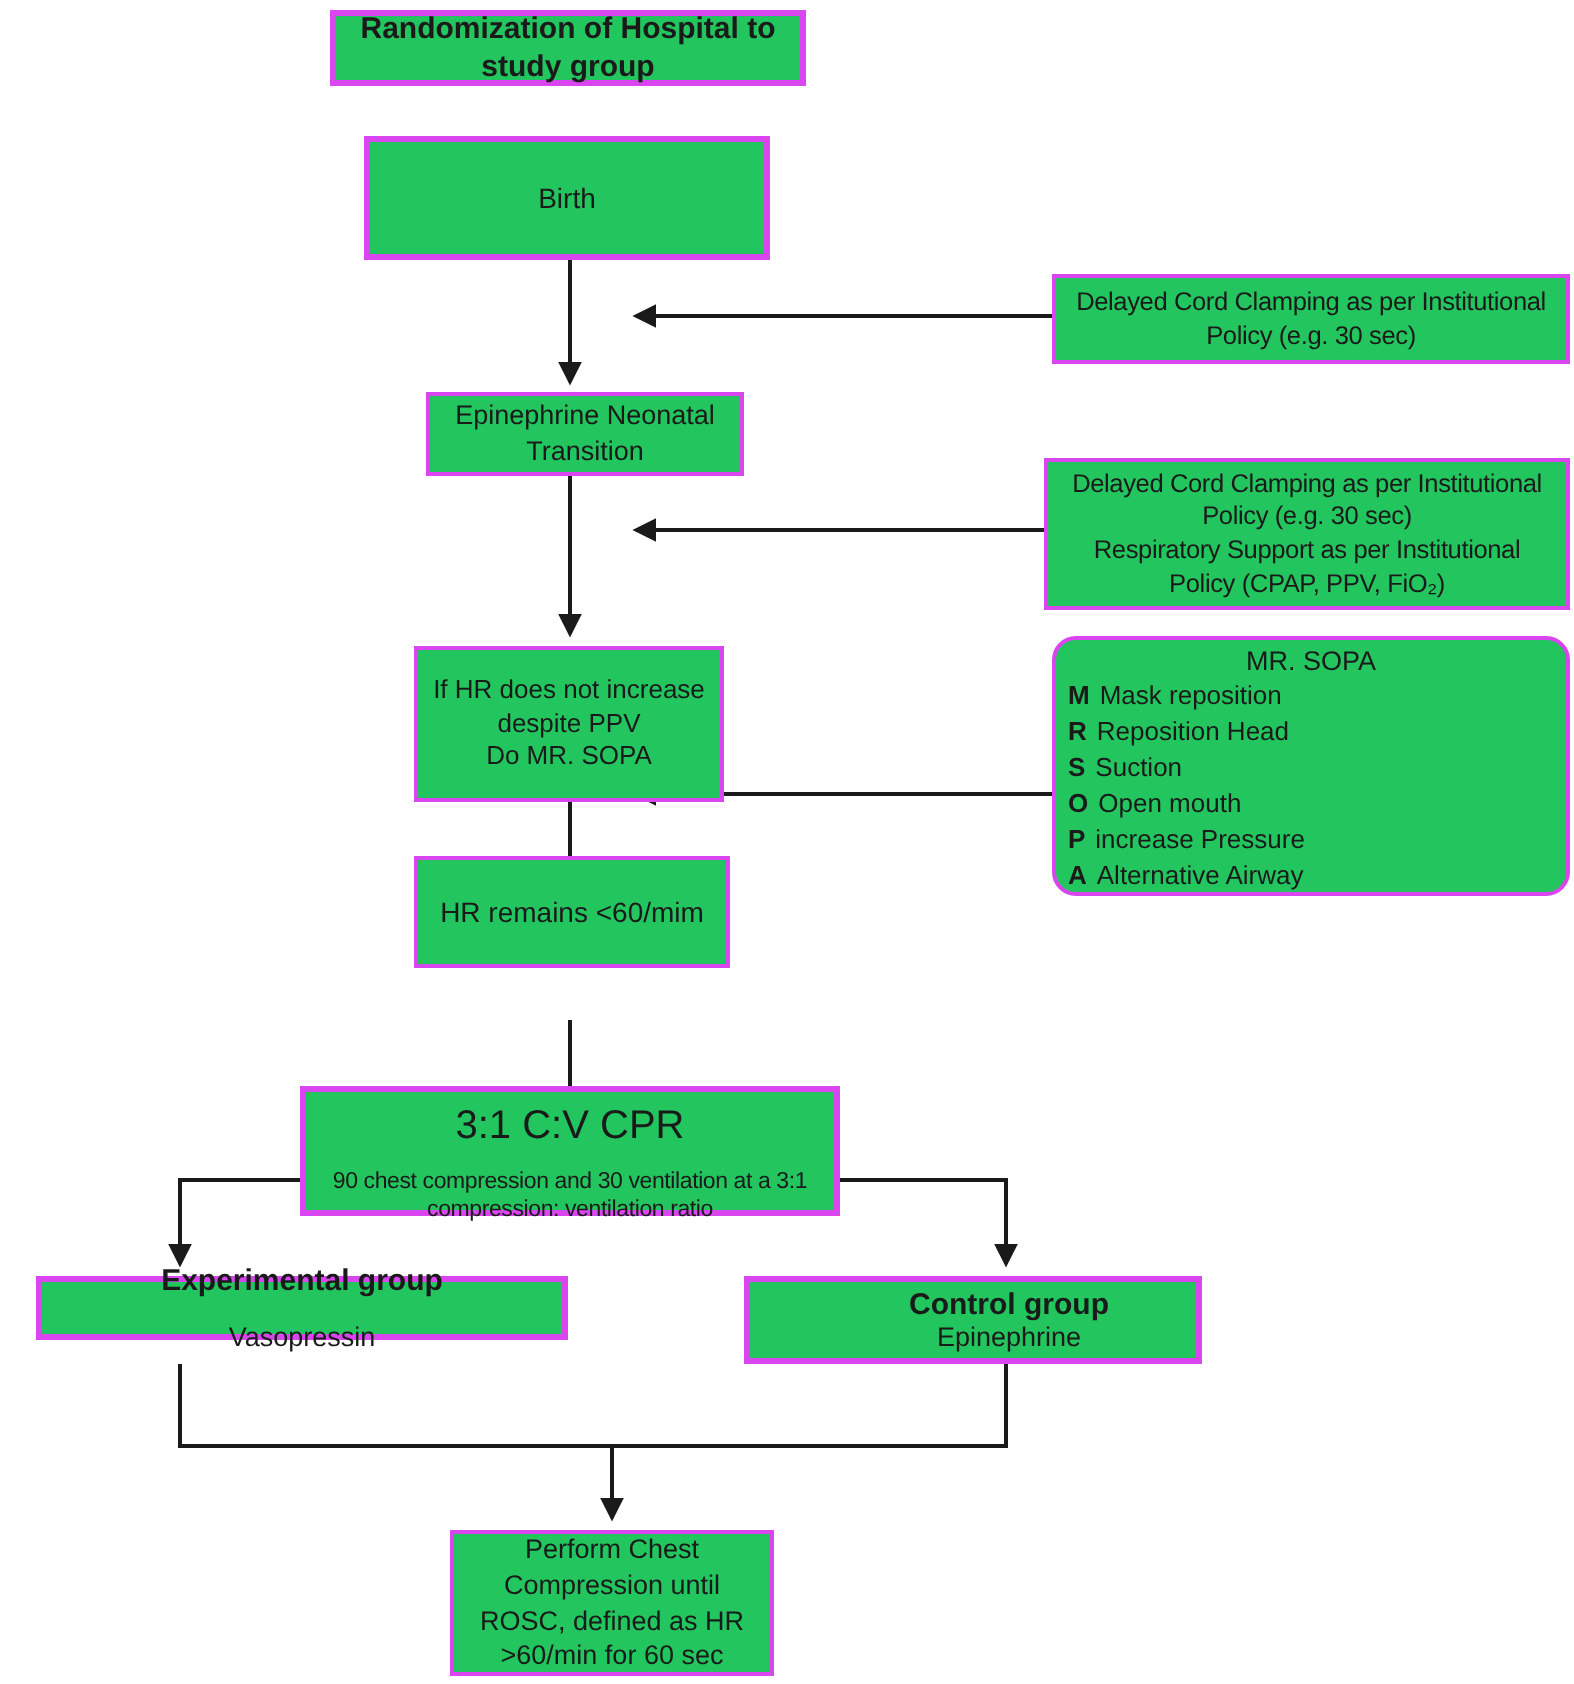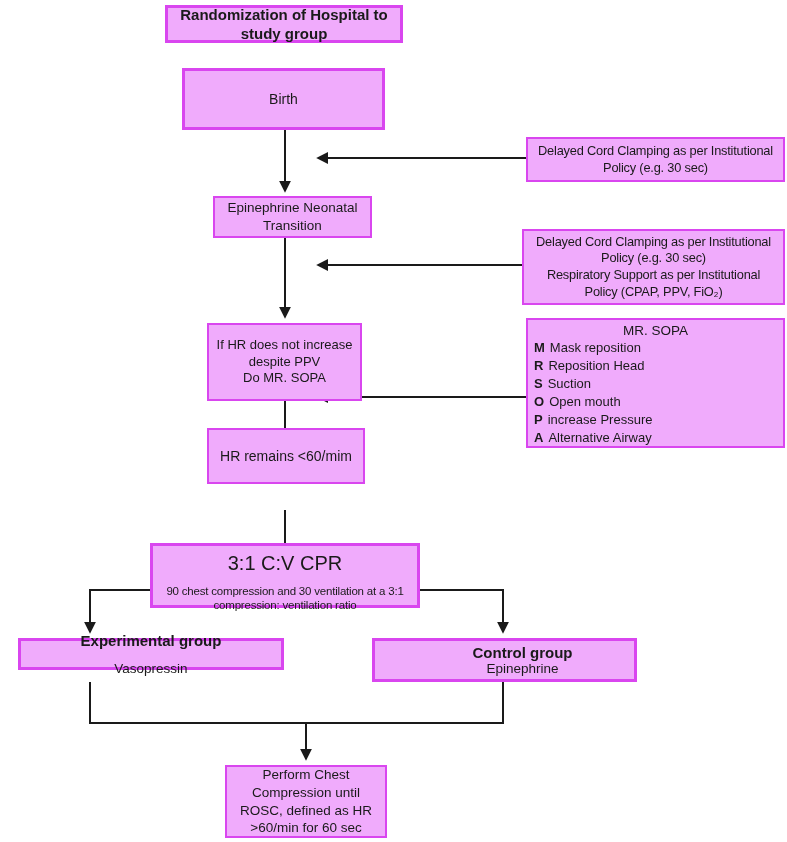--- a/index.html
+++ b/index.html
@@ -1,43 +1,43 @@
 <!DOCTYPE html>
 <html><head>
 <meta charset="utf-8">
 <style>
   html,body{margin:0;padding:0;background:#ffffff;}
   .canvas{
     position:relative;width:787px;height:842px;background:#ffffff;
     font-family:"Liberation Sans", sans-serif;color:#1a1a1a;overflow:hidden;
   }
   .box{
-    position:absolute;background:#f0abfc;border:2px solid #d946ef;
+    position:absolute;background:#22c55e;border:2px solid #d946ef;
     display:flex;flex-direction:column;align-items:center;justify-content:center;
     text-align:center;box-sizing:border-box;
   }
   .box .txt{white-space:pre-line;line-height:1.3;}
   .thick{border-width:3px;}
   #randomization{left:165px;top:5px;width:238px;height:38px;font-weight:bold;font-size:15px;}
   #birth{left:182px;top:68px;width:203px;height:62px;font-size:14px;}
   #side-dcc1{left:526px;top:137px;width:259px;height:45px;font-size:12.8px;letter-spacing:-0.2px;}
   #transition{left:213px;top:196px;width:159px;height:42px;font-size:13.5px;}
   #side-dcc2{left:522px;top:229px;width:263px;height:76px;font-size:12.8px;letter-spacing:-0.2px;}
   #mrsopa-check{left:207px;top:323px;width:155px;height:78px;font-size:13px;}
   #mrsopa{left:526px;top:318px;width:259px;height:130px;justify-content:flex-start;
-    align-items:stretch;text-align:left;padding:3px 6px;font-size:13px;}
+    align-items:stretch;text-align:left;padding:3px 6px;font-size:13px;border-radius:12px;}
   #mrsopa .sopa-title{text-align:center;font-size:13.5px;margin-bottom:1px;}
   .sopa-row{line-height:1.38;}
   .sopa-letter{font-weight:bold;margin-right:5px;}
   #hr-remains{left:207px;top:428px;width:158px;height:56px;font-size:14px;}
   #cpr{left:150px;top:543px;width:270px;height:65px;justify-content:flex-start;padding-top:6px;}
   #cpr .cpr-title{font-size:20px;}
   #cpr .cpr-detail{font-size:11.5px;letter-spacing:-0.2px;margin-top:9px;white-space:pre-line;line-height:1.25;}
   #experimental{left:18px;top:638px;width:266px;height:32px;gap:12px;}
-  #control{left:372px;top:638px;width:265px;height:44px;padding-left:36px;}
+  #control{left:372px;top:638px;width:229px;height:44px;padding-left:36px;}
   .grp-title{font-weight:bold;font-size:15px;line-height:1.15;}
   .grp-sub{font-size:13.5px;line-height:1.15;}
   #outcome{left:225px;top:765px;width:162px;height:73px;font-size:13.5px;}
   svg.connectors{position:absolute;left:0;top:0;}
 </style>
 </head>
 <body>
 
 <div class="canvas">
 

